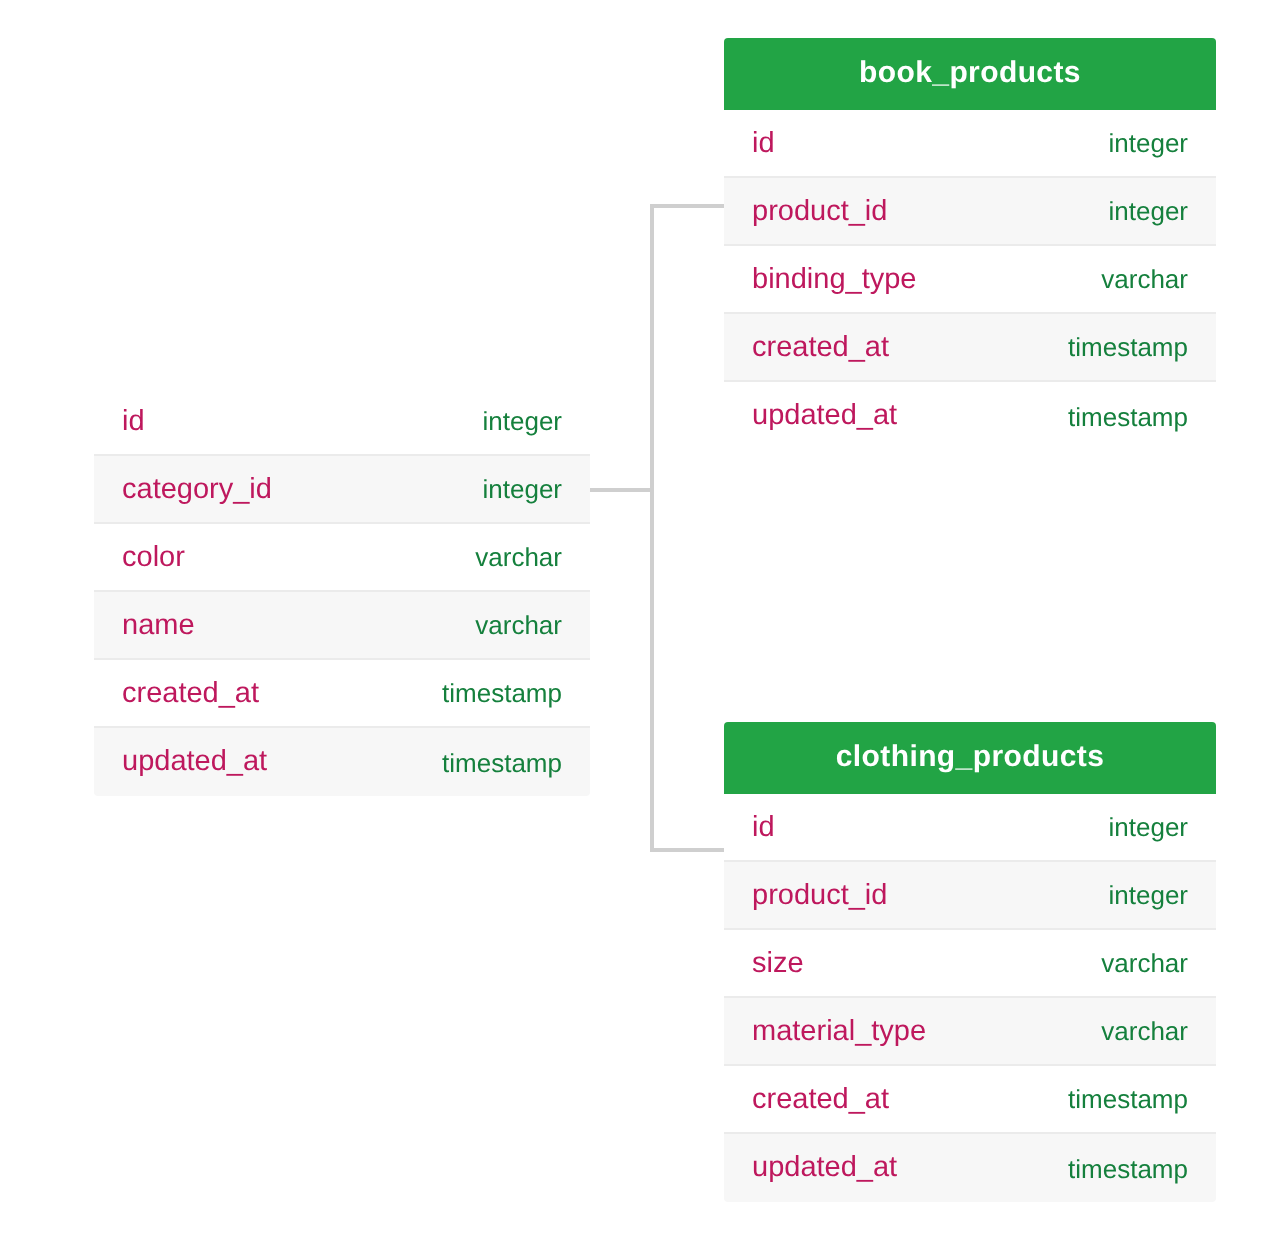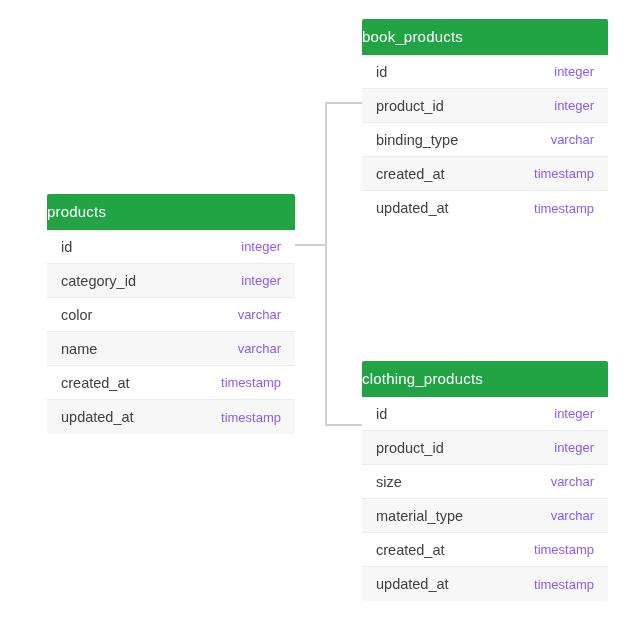--- a/index.html
+++ b/index.html
@@ -35,22 +35,23 @@
   .entity {
     position: absolute;
     box-sizing: border-box;
     background: #ffffff;
     border-radius: 2px;
     overflow: hidden;
   }
   .entity-header {
     height: 36px;
     line-height: 36px;
+    text-align: center;
     color: #ffffff;
-    font-weight: normal;
+    font-weight: bold;
     font-size: 15px;
     letter-spacing: 0.2px;
     white-space: nowrap;
   }
   .field-list {
     display: block;
   }
   .field-row {
     display: flex;
     align-items: center;
@@ -65,44 +66,43 @@
     gap: 15px;
   }
   .field-row.alt {
     background: #f7f7f7;
   }
   .field-row.plain {
     background: #ffffff;
   }
   .field-name {
     font-size: 14.5px;
-    color: #404040;
+    color: #be185d;
     white-space: nowrap;
   }
   .field-type {
     font-size: 13px;
-    color: #8b5cf6;
+    color: #15803d;
     white-space: nowrap;
     text-align: right;
   }
 </style>
 </head>
 <body>
 
 <div id="canvas">
 
   <svg id="connectors" viewBox="0 0 640 622" width="640" height="622" xmlns="http://www.w3.org/2000/svg">
     <g fill="none" stroke="#cfcfcf" stroke-width="2" stroke-linecap="square" stroke-linejoin="miter">
       <path d="M295,245 L326,245 L326,103 L362,103"></path>
       <path d="M326,245 L326,425 L362,425"></path>
     </g>
   </svg>
 
   <div class="entity" style="left:47px; top:194px; width:248px;">
-    <div class="entity-header" style="background:#22a445;">products</div>
     <div class="field-list">
       <div class="field-row plain">
         <span class="field-name">id</span>
         <span class="field-type">integer</span>
       </div>
       <div class="field-row alt">
         <span class="field-name">category_id</span>
         <span class="field-type">integer</span>
       </div>
       <div class="field-row plain">

